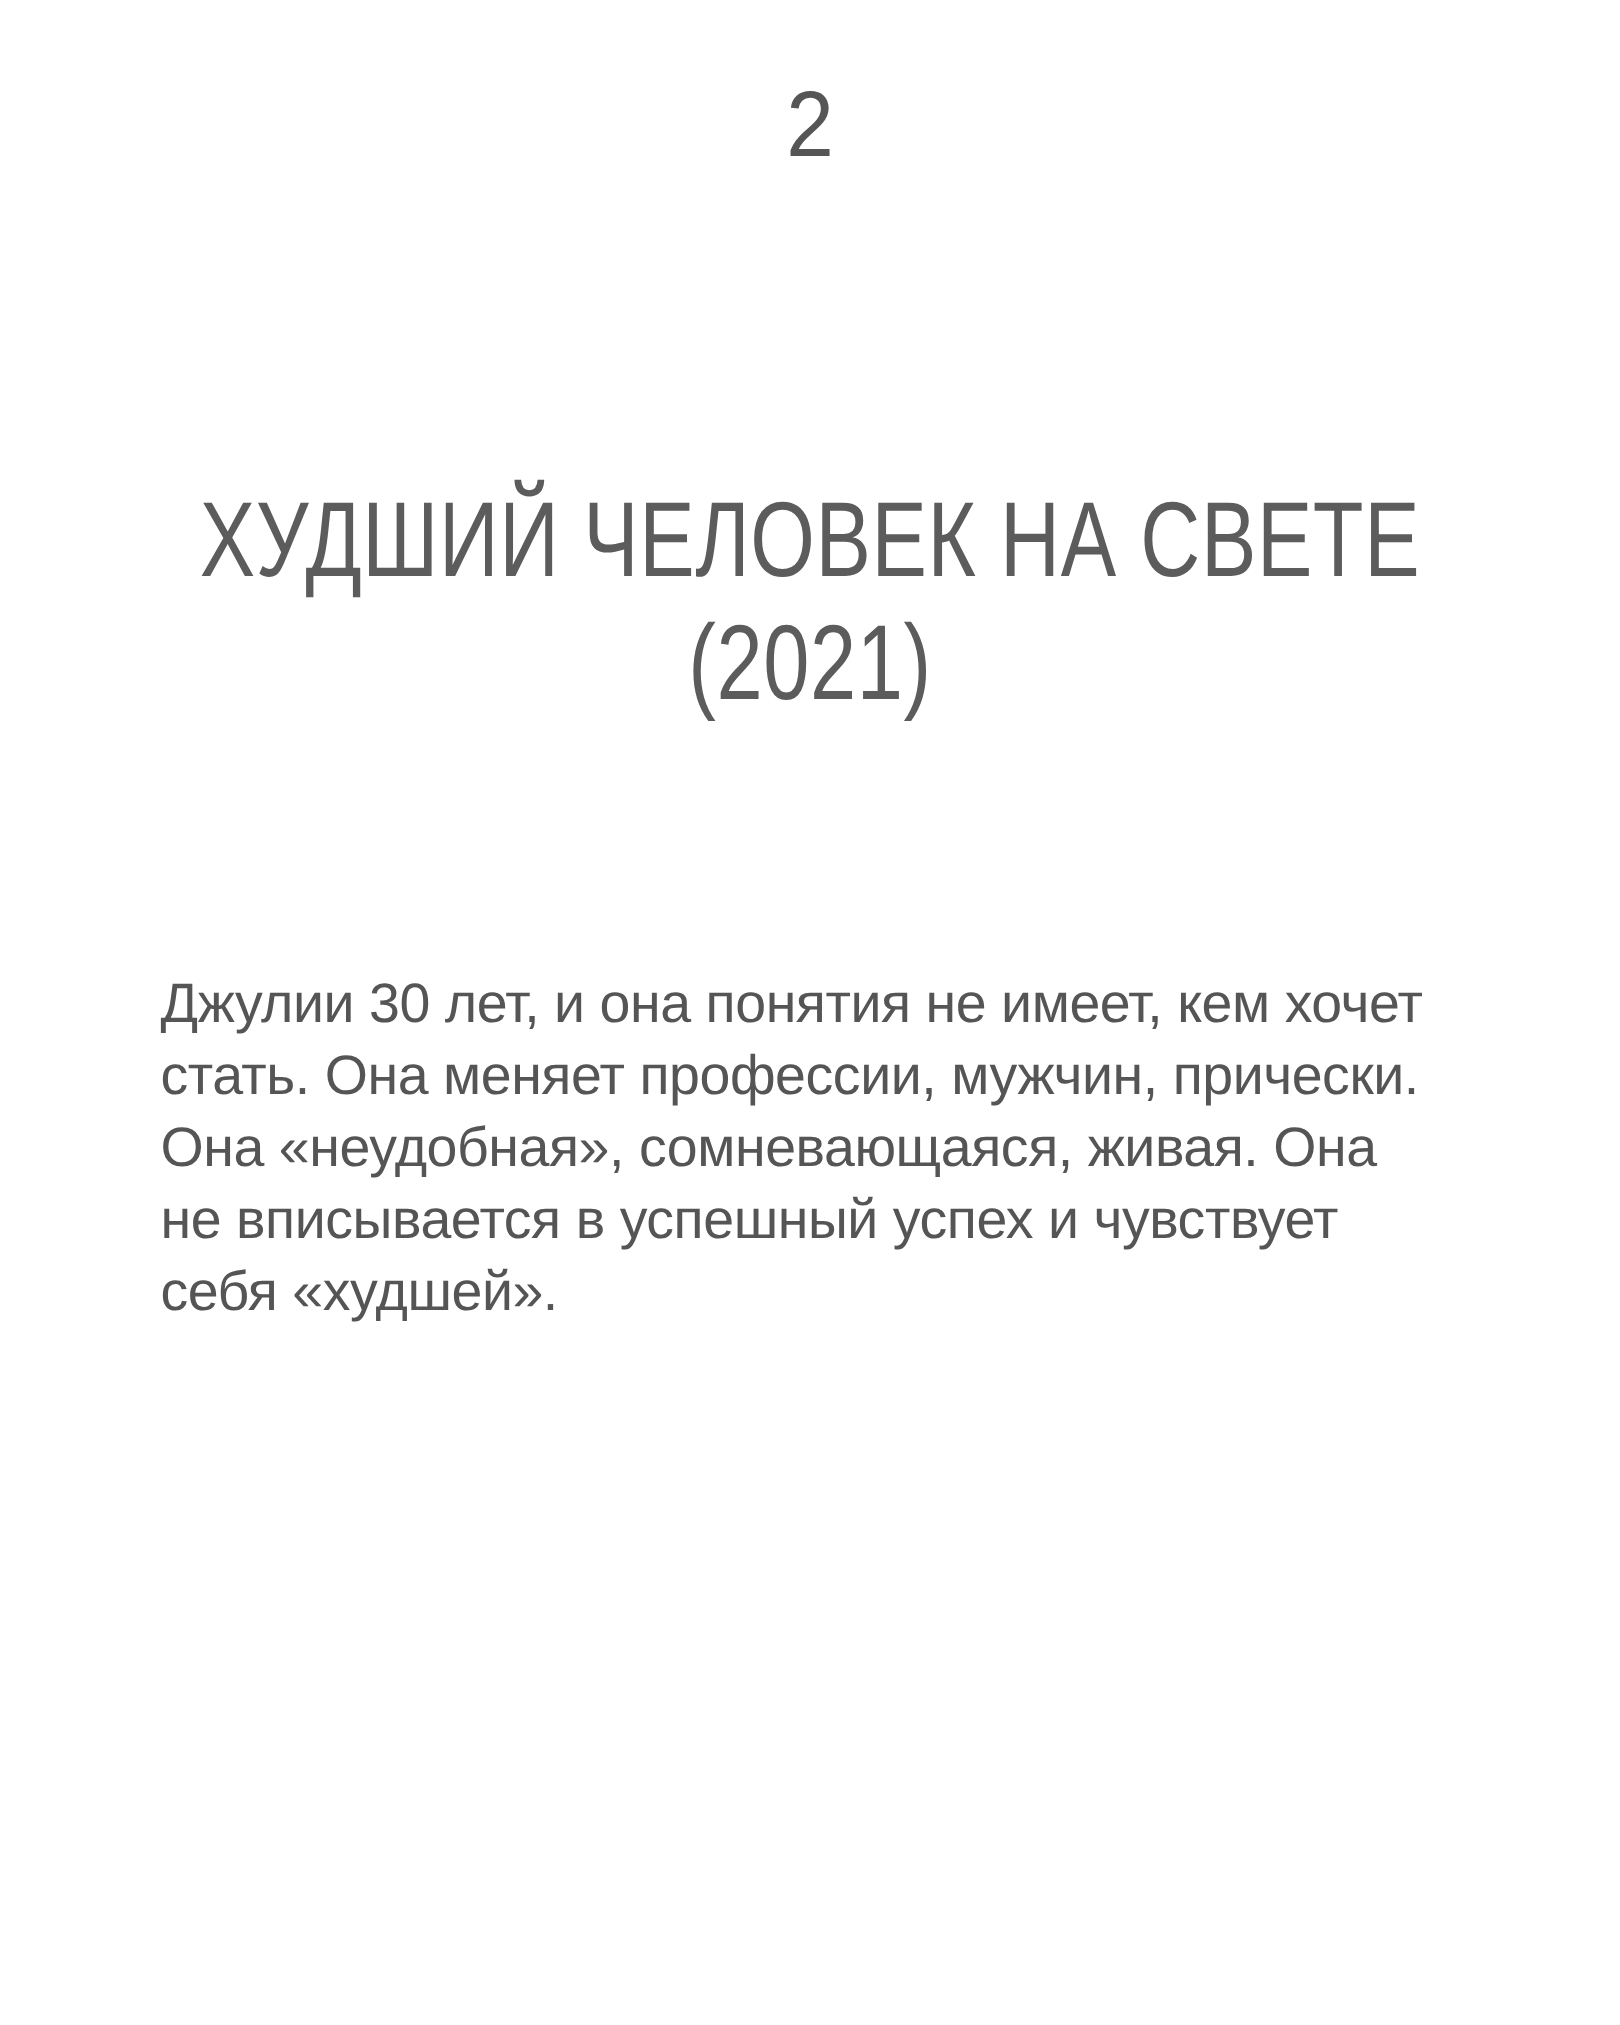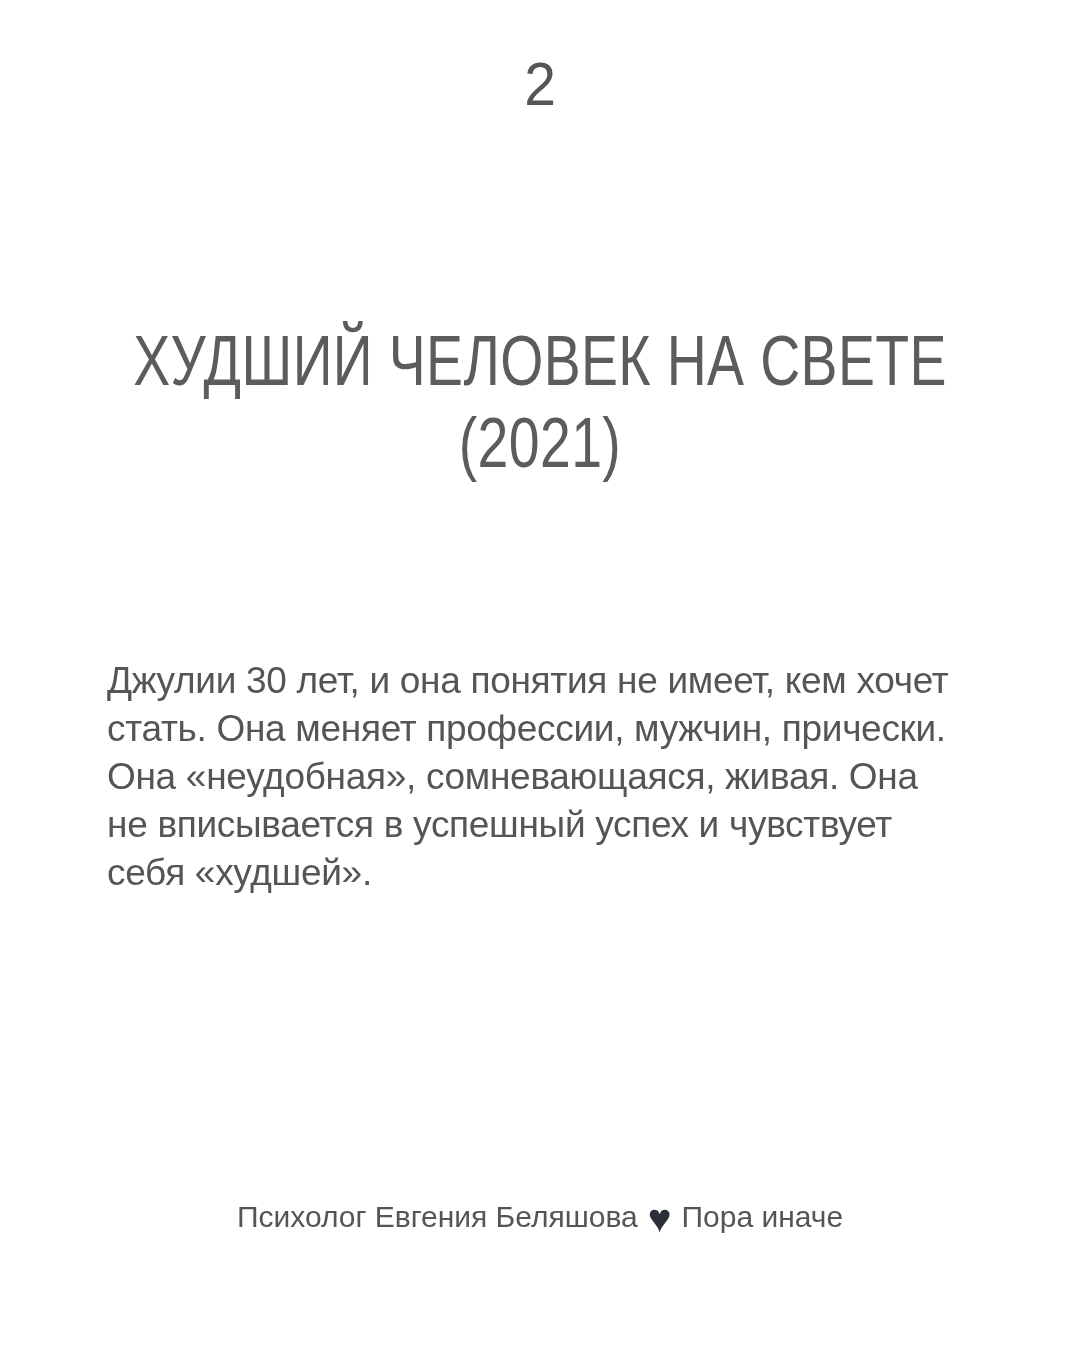--- a/index.html
+++ b/index.html
@@ -43,21 +43,21 @@
   .body-text {
     position: absolute;
     top: 645px;
     left: 107px;
     width: 860px;
     font-size: 37px;
     line-height: 48px;
     letter-spacing: -0.3px;
     color: var(--body, #555555);
   }
-  .body-text p { margin: 12px 0 32px 0; }
+  .body-text p { margin: 0 0 32px 0; }
   .footer {
     position: absolute;
     top: 1200px;
     left: 0;
     right: 0;
     text-align: center;
     font-size: 30px;
     color: var(--footer, #555555);
     white-space: nowrap;
   }
@@ -78,17 +78,14 @@
 
   <h1 class="title">
     <span class="title-line">ХУДШИЙ ЧЕЛОВЕК НА СВЕТЕ</span>
     <span class="title-line">(2021)</span>
   </h1>
 
   <div class="body-text">
     <p>Джулии 30 лет, и она понятия не имеет, кем хочет стать. Она меняет профессии, мужчин, прически. Она «неудобная», сомневающаяся, живая. Она не вписывается в успешный успех и чувствует себя «худшей».</p>
   </div>
 
-  <div class="footer">
-    <span>Психолог Евгения Беляшова</span><span class="heart">♥</span><span>Пора иначе</span>
-  </div>
 
 </div>
 
 </body></html>

